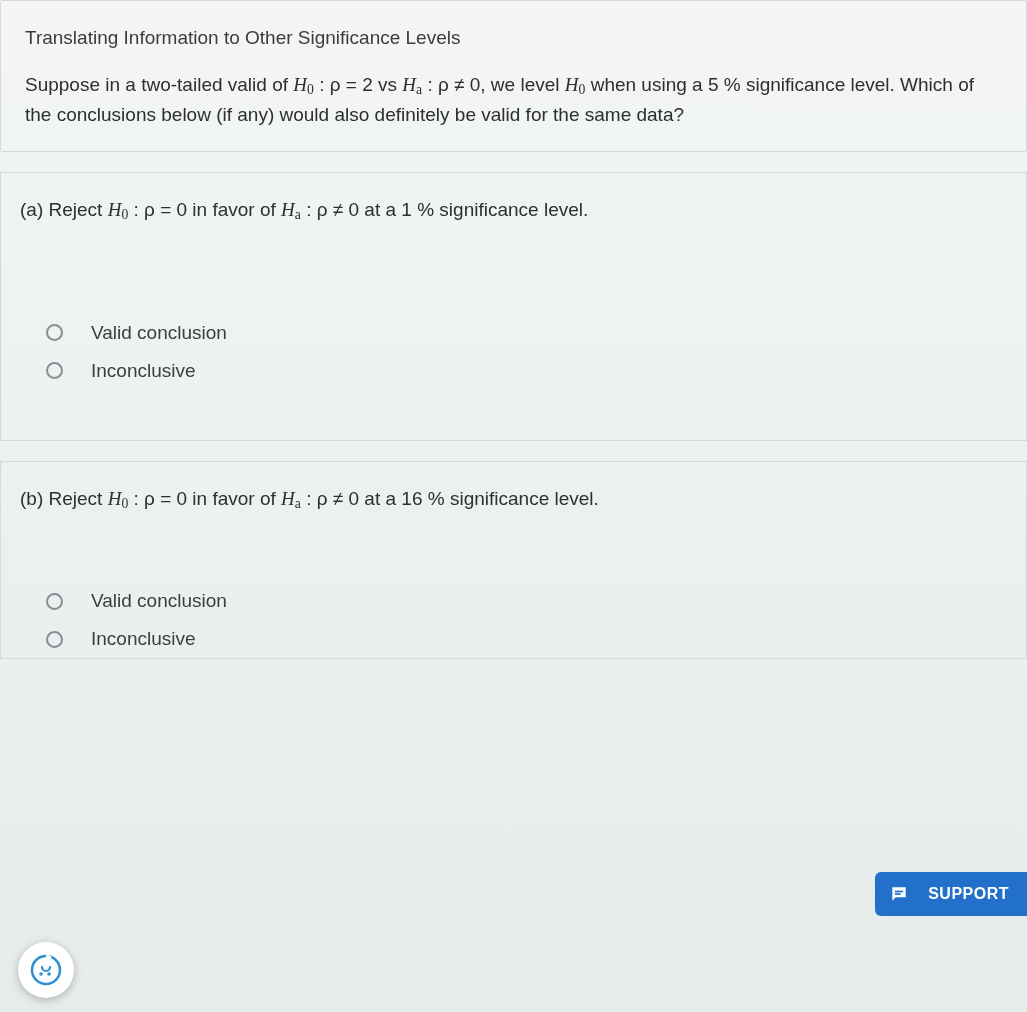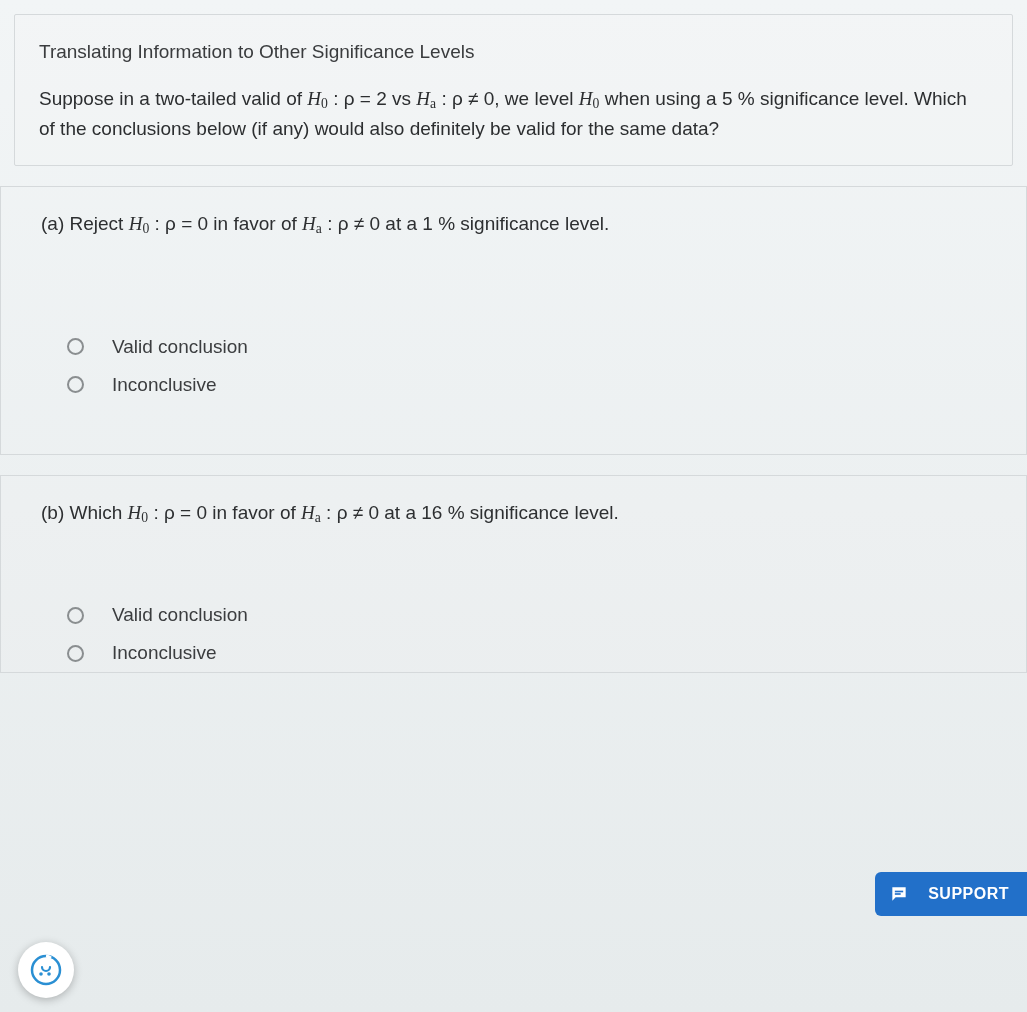--- a/index.html
+++ b/index.html
@@ -15,39 +15,39 @@
     background: linear-gradient(180deg,#f2f5f6 0%,#e6ebec 100%);
     position: relative;
     overflow: hidden;
     padding: 0;
   }
   .block {
     border: 1px solid #d5d9db;
     border-radius: 2px;
     background: rgba(255,255,255,0.08);
     padding: 22px 24px;
-    margin: 14px;
+    margin: 0;
   }
   .title {
     font-size: 19px;
     color: #3a3c3e;
     margin: 4px 0 22px 0;
     font-weight: 400;
   }
   .body-text {
     font-size: 19px;
     line-height: 1.5;
     color: #2c2e30;
   }
   .math-i { font-style: italic; font-family: Liberation Serif, serif; }
   .sub { font-size: 0.72em; vertical-align: -0.25em; font-style: normal; }
   .question-block {
     border: 1px solid #d5d9db;
     background: rgba(255,255,255,0.05);
-    padding: 26px 28px 0 40px;
+    padding: 26px 28px 0 19px;
     margin-top: 20px;
   }
   .part-label {
     font-size: 19px;
     color: #2d2f31;
     margin-bottom: 90px;
   }
   .options { margin-left: 26px; margin-bottom: 50px; }
   .option-row {
     display: flex;
@@ -134,21 +134,21 @@
       </div>
       <div class="option-row">
         <div class="radio"></div>
         <span>Inconclusive</span>
       </div>
     </div>
   </div>
 
   <div class="question-block" style="padding-bottom:0;">
     <div class="part-label" style="margin-bottom:70px;">
-      <span>(b) Which </span>
+      <span>(b) Reject </span>
       <span class="math-i"><span>H</span><span class="sub">0</span></span>
       <span> : ρ = 0 in favor of </span>
       <span class="math-i"><span>H</span><span class="sub">a</span></span>
       <span> : ρ ≠ 0 at a 16 %  significance level.</span>
     </div>
     <div class="options" style="margin-bottom:0;">
       <div class="option-row">
         <div class="radio"></div>
         <span>Valid conclusion</span>
       </div>

